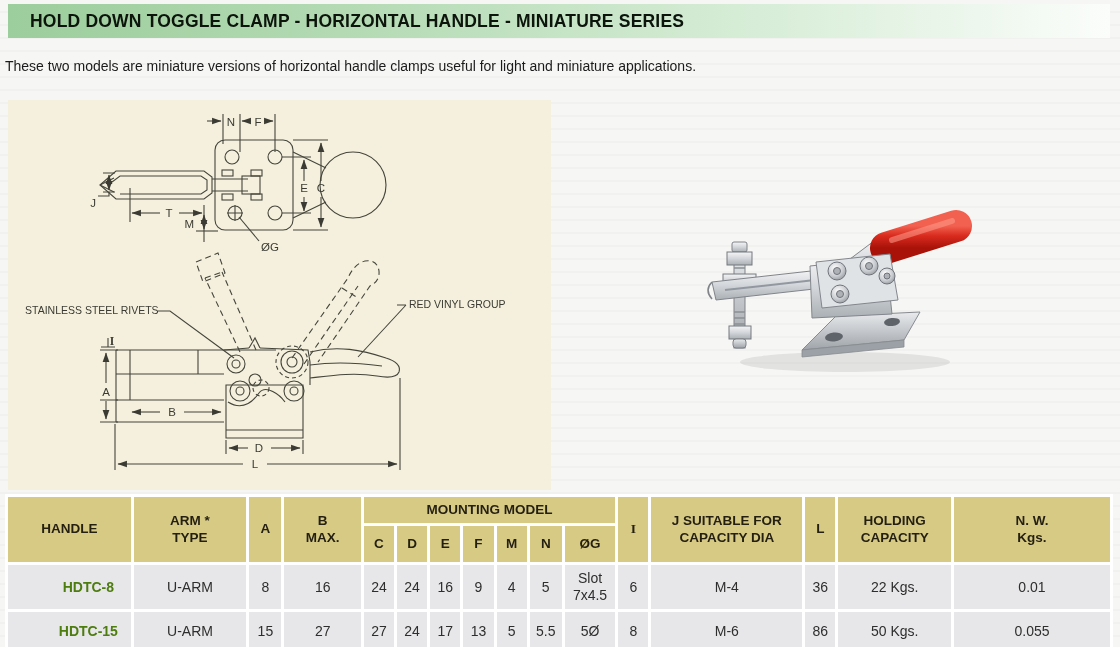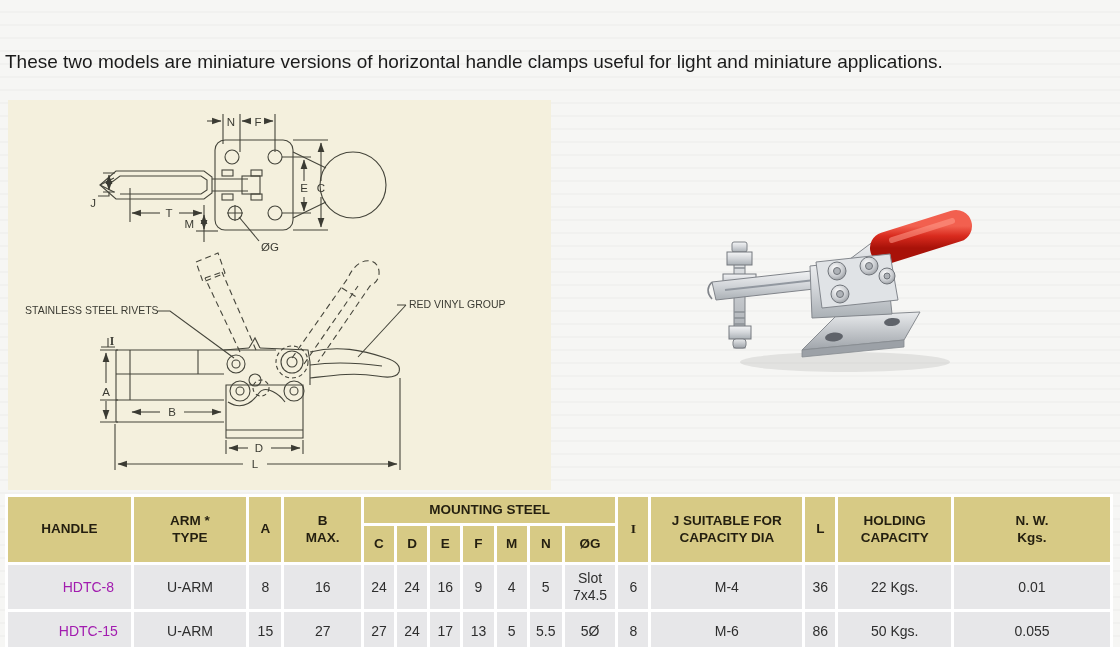--- a/index.html
+++ b/index.html
@@ -17,22 +17,22 @@
   .title-bar {
     position:absolute; left:8px; top:4px; width:1102px; height:34px;
     background:linear-gradient(to right, #9ccd9c 0%, #b7dcb7 35%, #d9eed9 70%, #fbfdfb 100%);
     display:flex; align-items:center;
   }
   .title-bar h1 {
     font-size:17.5px; font-weight:bold; color:#0c140c;
     padding-left:22px; letter-spacing:0.2px;
   }
   .description {
-    position:absolute; left:5px; top:51px; width:1100px;
-    font-size:19px; color:#1b1b1b;
+    position:absolute; left:5px; top:58px; width:1100px;
+    font-size:14px; color:#1b1b1b;
   }
   .drawing-panel {
     position:absolute; left:8px; top:100px; width:543px; height:390px;
     background:#f4f0dd;
   }
   .photo-area {
     position:absolute; left:650px; top:200px; width:340px; height:200px;
   }
   svg text { font-family:"Liberation Sans", sans-serif; }
   .dim-label { font-size:11.5px; fill:#3b3b33; }
@@ -51,32 +51,35 @@
     text-align:center; vertical-align:middle;
     white-space:pre-line; line-height:1.25;
     padding:2px 1px;
   }
   table.spec td {
     background:#e7e7e9; color:#2e2e2e;
     font-size:14px; text-align:center; vertical-align:middle;
     white-space:pre-line; line-height:1.2;
     padding:2px 1px;
   }
-  table.spec td.model { font-weight:normal; color:#a21caf;padding-left:39px; }
+  table.spec td.model { font-weight:bold; color:#4d7c0f;padding-left:39px; }
   th.serif-i { font-family:"Liberation Serif", serif; font-size:15px; font-weight:normal; }
   tr.hdr-group th { height:26px; }
   tr.hdr-sub th { height:36px; }
   tr.row-1 td { height:44px; }
   tr.row-2 td { height:38px; }
 </style>
 </head>
 <body>
 
 <div class="page">
 
+  <div class="title-bar">
+    <h1>HOLD DOWN TOGGLE CLAMP - HORIZONTAL HANDLE - MINIATURE SERIES</h1>
+  </div>
 
   <p class="description">These two models are miniature versions of horizontal handle clamps useful for light and miniature applications.</p>
 
   <div class="drawing-panel">
     <svg width="543" height="390" viewBox="0 0 543 390">
       <defs>
         <marker id="ah" viewBox="0 0 10 10" refX="9" refY="5" markerWidth="9" markerHeight="9" orient="auto-start-reverse">
           <path d="M0,1.6 L9.5,5 L0,8.4 Z" fill="#3b3b33"></path>
         </marker>
       </defs>
@@ -298,21 +301,21 @@
         <col style="width:155px">
     </colgroup>
     <thead>
       <tr class="hdr-group">
         <th rowspan="2">HANDLE</th>
         <th rowspan="2">ARM *
 TYPE</th>
         <th rowspan="2">A</th>
         <th rowspan="2">B
 MAX.</th>
-        <th colspan="7">MOUNTING STEEL</th>
+        <th colspan="7">MOUNTING MODEL</th>
         <th rowspan="2" class="serif-i">I</th>
         <th rowspan="2">J SUITABLE FOR
 CAPACITY DIA</th>
         <th rowspan="2">L</th>
         <th rowspan="2">HOLDING
 CAPACITY</th>
         <th rowspan="2">N. W.
 Kgs.</th>
       </tr>
       <tr class="hdr-sub">

